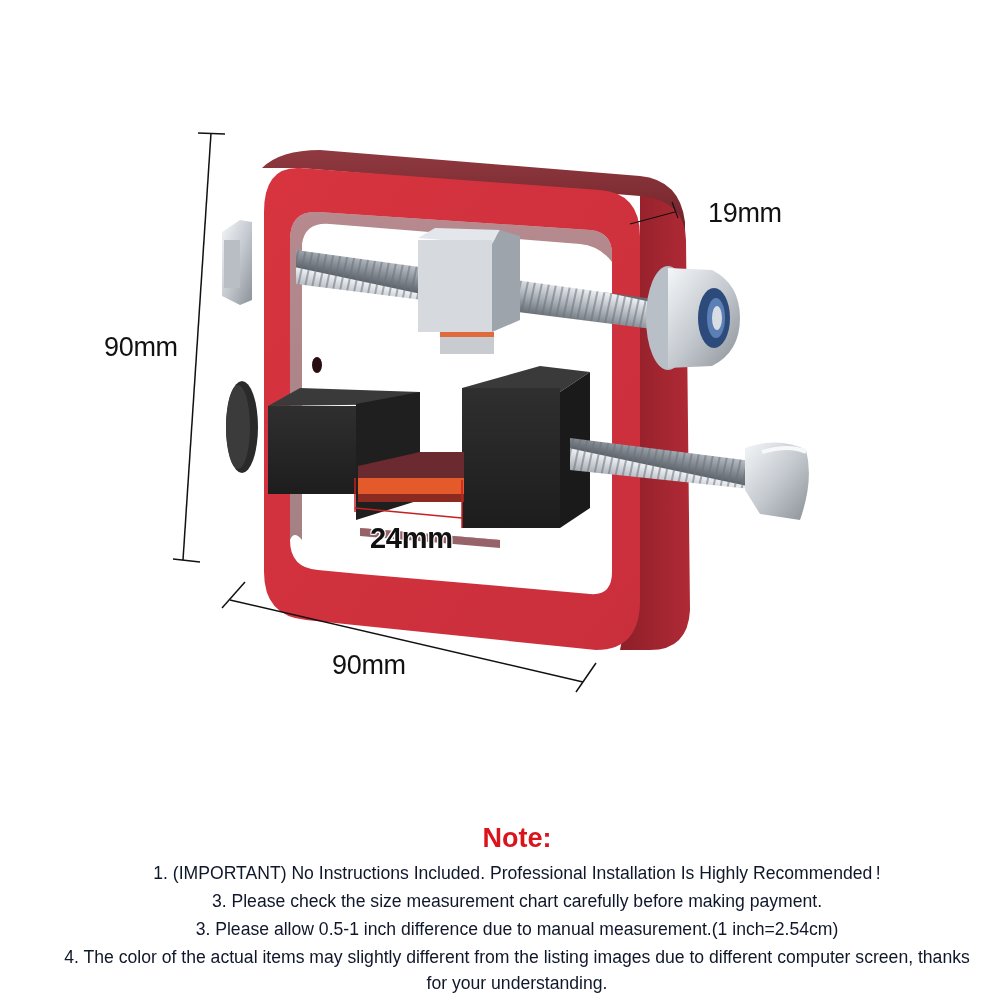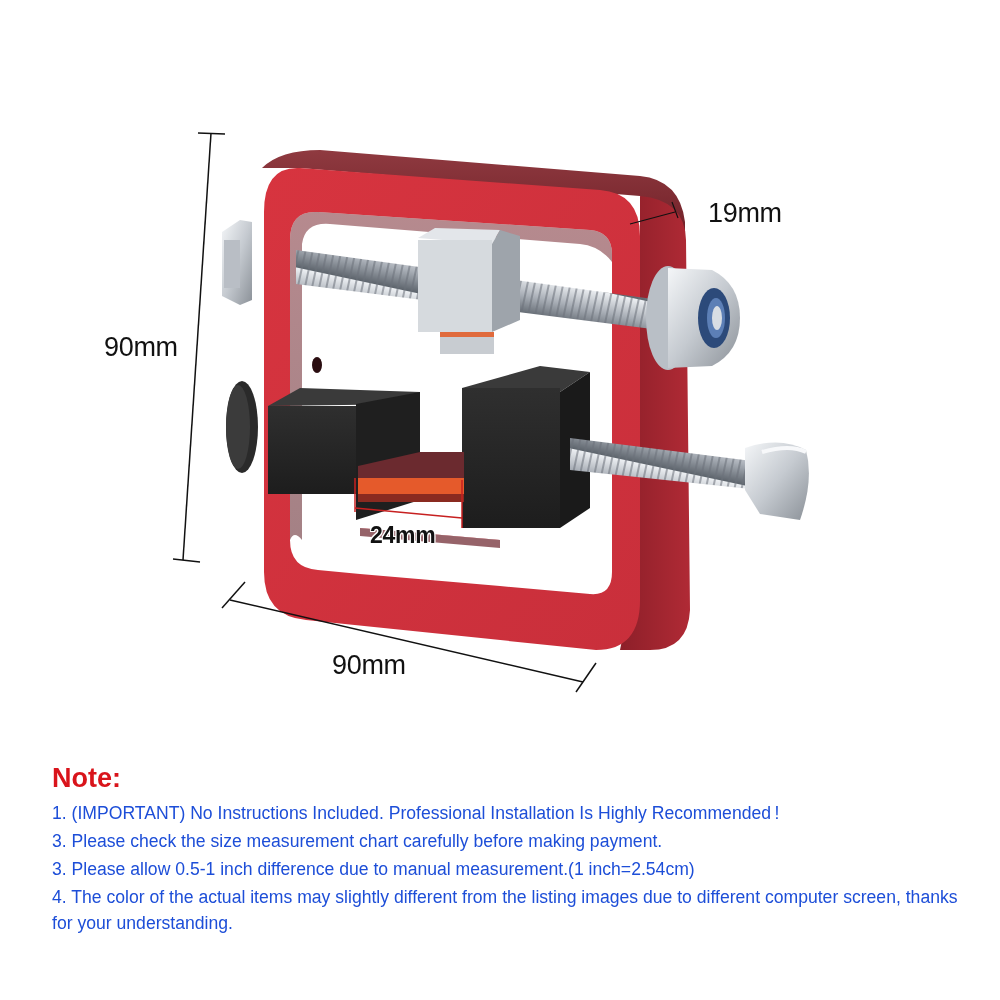--- a/index.html
+++ b/index.html
@@ -1,23 +1,23 @@
 <!DOCTYPE html>
 <html><head>
   <meta charset="utf-8">
   <style>
     html, body { margin: 0; padding: 0; background: #ffffff; }
     body { width: 1000px; height: 1000px; position: relative; overflow: hidden; font-family: "Liberation Sans", sans-serif; }
     .stage { position: absolute; left: 0; top: 0; width: 1000px; height: 1000px; }
     .dim-label { position: absolute; font-family: "Liberation Sans", sans-serif; font-size: 27px; color: #111; letter-spacing: -0.3px; }
-    .dim-label.small { font-size: 23px; color: #111; text-shadow: -1px -1px 0 #fff, 1px -1px 0 #fff, -1px 1px 0 #fff, 1px 1px 0 #fff, 0 0 2px #fff; font-weight: bold; }
-    .note { position: absolute; left: 52px; top: 762px; width: 930px; }
+    .dim-label.small { font-size: 29px; color: #111; text-shadow: -1px -1px 0 #fff, 1px -1px 0 #fff, -1px 1px 0 #fff, 1px 1px 0 #fff, 0 0 2px #fff; font-weight: bold; }
+    .note { position: absolute; left: 52px; top: 822px; width: 930px; text-align: center; }
     .note-title { font-family: "Liberation Sans", sans-serif; font-weight: bold; font-size: 27px; color: #d9141b; margin: 0 0 6px 0; line-height: 32px; }
     .note-list { list-style: none; margin: 0; padding: 0; }
-    .note-item { font-family: "Liberation Sans", sans-serif; font-size: 17.6px; color: #1d4ed8; line-height: 26px; margin-bottom: 2px; }
+    .note-item { font-family: "Liberation Sans", sans-serif; font-size: 17.6px; color: #0f172a; line-height: 26px; margin-bottom: 2px; }
   </style>
 </head>
 <body>
 
 <div class="stage">
   <svg width="1000" height="780" viewBox="0 0 1000 780" style="position:absolute;left:0;top:0;">
     <defs>
       <linearGradient id="frameTop" x1="0" y1="0" x2="0" y2="1">
         <stop offset="0" stop-color="#8f3a40"></stop>
         <stop offset="1" stop-color="#6f1e26"></stop>

